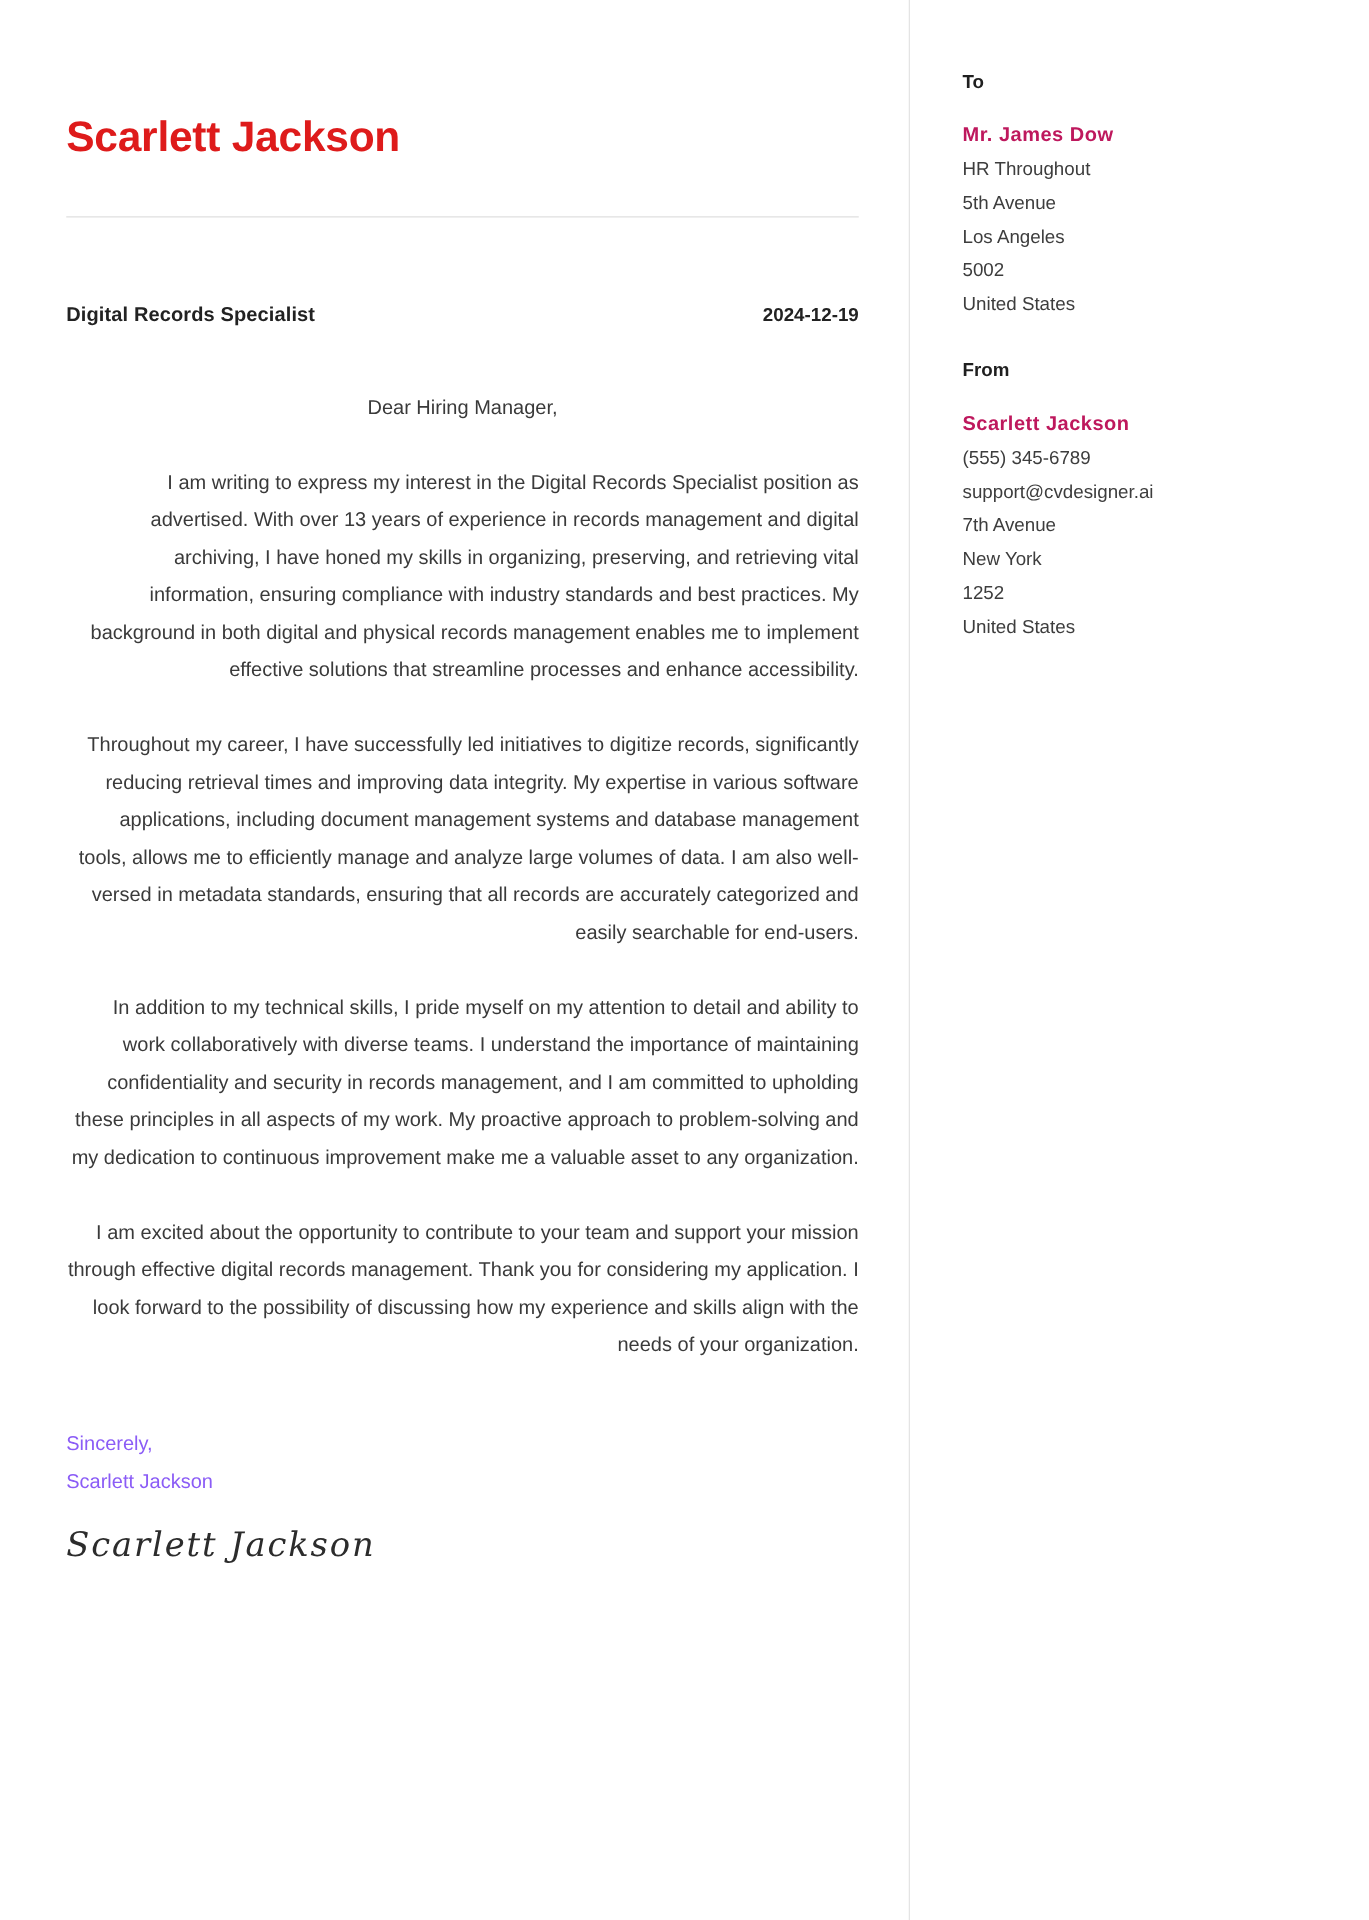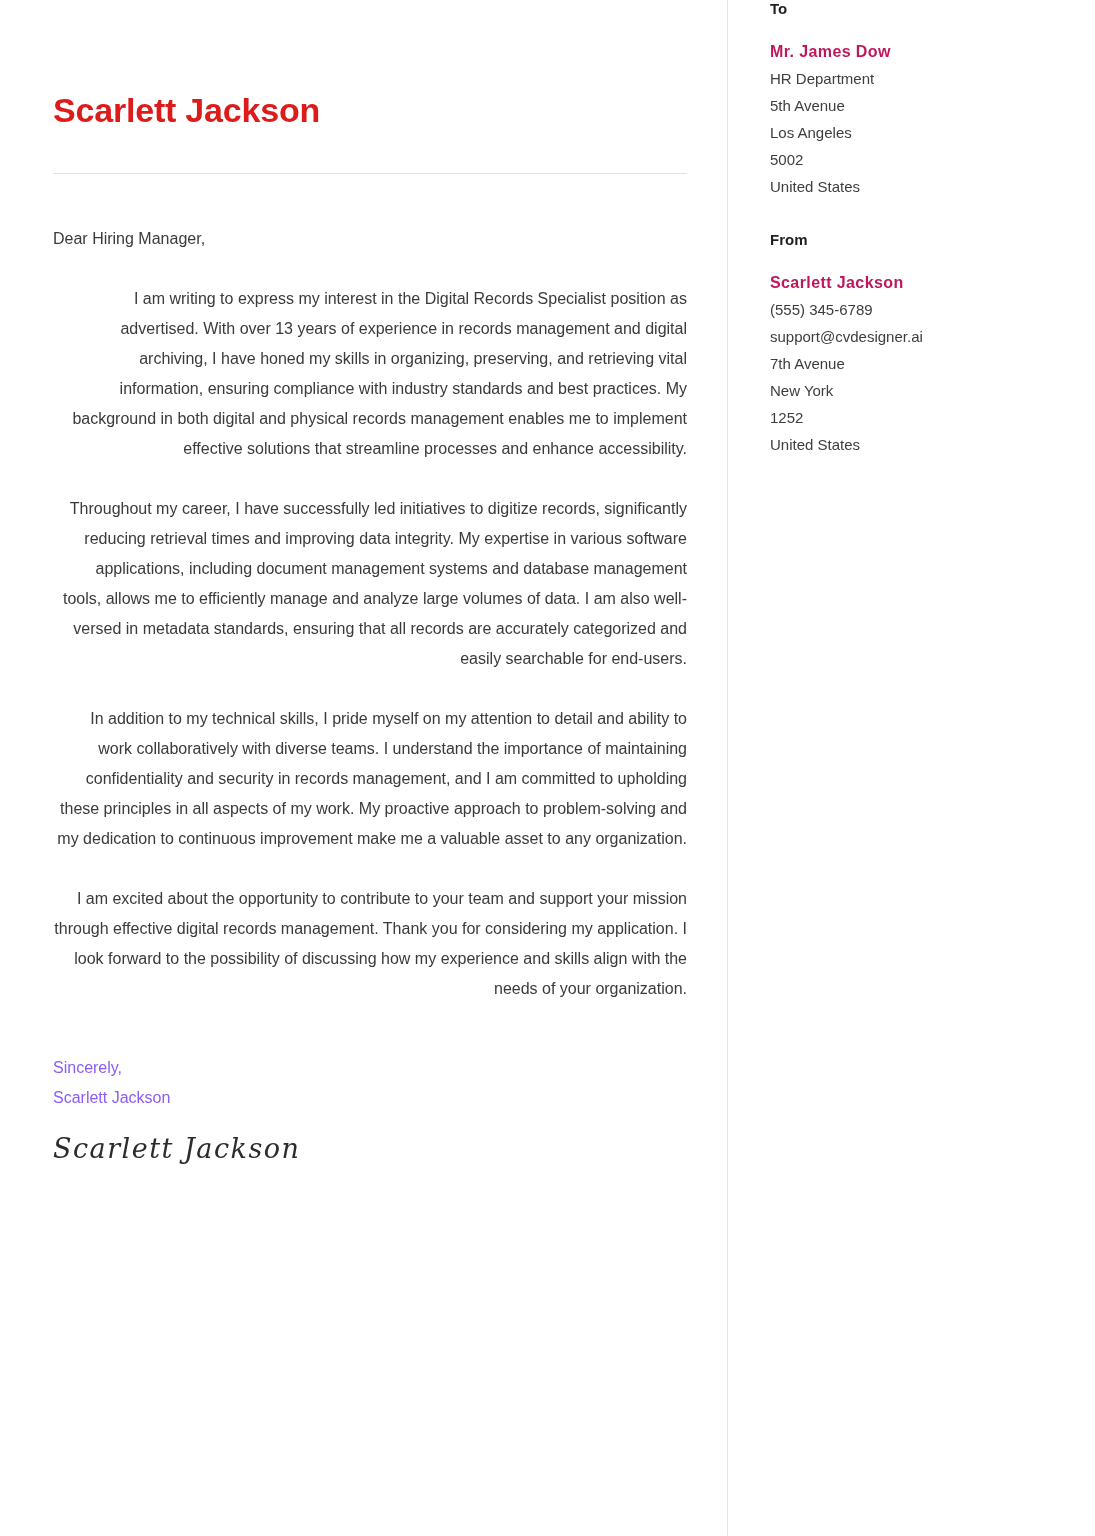--- a/index.html
+++ b/index.html
@@ -74,20 +74,21 @@
     font-size: 15px;
     font-weight: bold;
     color: #222222;
   }
 
   .salutation {
     margin-top: 50px;
     font-size: 16px;
     line-height: 30px;
     color: #3a3a3a;
+    text-align: center;
   }
 
   .body-paragraph {
     margin-top: 30px;
     font-size: 16px;
     line-height: 30px;
     color: #3a3a3a;
     text-align: right;
   }
 
@@ -111,21 +112,21 @@
   }
 
   
   .sidebar {
     position: absolute;
     left: 770px;
     top: 0;
     width: 300px;
   }
 
-  .side-block.to-block { }
+  .side-block.to-block { padding-top: 57px; }
   .side-block.from-block { padding-top: 31px; }
 
   .side-heading {
     font-size: 15px;
     font-weight: bold;
     color: #1f1f1f;
     line-height: 1.2;
     margin-bottom: 20px;
   }
 
@@ -151,20 +152,24 @@
 <div class="page">
 
   <div class="divider"></div>
 
   <div class="main">
 
     <h1 class="name-heading">Scarlett Jackson</h1>
 
     <div class="name-rule"></div>
 
+    <div class="title-row">
+      <div class="job-title">Digital Records Specialist</div>
+      <div class="letter-date">2024-12-19</div>
+    </div>
 
     <div class="salutation">Dear Hiring Manager,</div>
 
     <p class="body-paragraph">I am writing to express my interest in the Digital Records Specialist position as advertised. With over 13 years of experience in records management and digital archiving, I have honed my skills in organizing, preserving, and retrieving vital information, ensuring compliance with industry standards and best practices. My background in both digital and physical records management enables me to implement effective solutions that streamline processes and enhance accessibility.</p>
 
     <p class="body-paragraph">Throughout my career, I have successfully led initiatives to digitize records, significantly reducing retrieval times and improving data integrity. My expertise in various software applications, including document management systems and database management tools, allows me to efficiently manage and analyze large volumes of data. I am also well-versed in metadata standards, ensuring that all records are accurately categorized and easily searchable for end-users.</p>
 
     <p class="body-paragraph">In addition to my technical skills, I pride myself on my attention to detail and ability to work collaboratively with diverse teams. I understand the importance of maintaining confidentiality and security in records management, and I am committed to upholding these principles in all aspects of my work. My proactive approach to problem-solving and my dedication to continuous improvement make me a valuable asset to any organization.</p>
 
     <p class="body-paragraph">I am excited about the opportunity to contribute to your team and support your mission through effective digital records management. Thank you for considering my application. I look forward to the possibility of discussing how my experience and skills align with the needs of your organization.</p>
@@ -176,21 +181,21 @@
 
     <div class="signature-script">Scarlett Jackson</div>
 
   </div>
 
   <div class="sidebar">
 
     <div class="side-block to-block">
       <div class="side-heading">To</div>
       <div class="side-name">Mr. James Dow</div>
-      <div class="side-line">HR Department</div>
+      <div class="side-line">HR Throughout</div>
       <div class="side-line">5th Avenue</div>
       <div class="side-line">Los Angeles</div>
       <div class="side-line">5002</div>
       <div class="side-line">United States</div>
     </div>
 
     <div class="side-block from-block">
       <div class="side-heading">From</div>
       <div class="side-name">Scarlett Jackson</div>
       <div class="side-line">(555) 345-6789</div>

